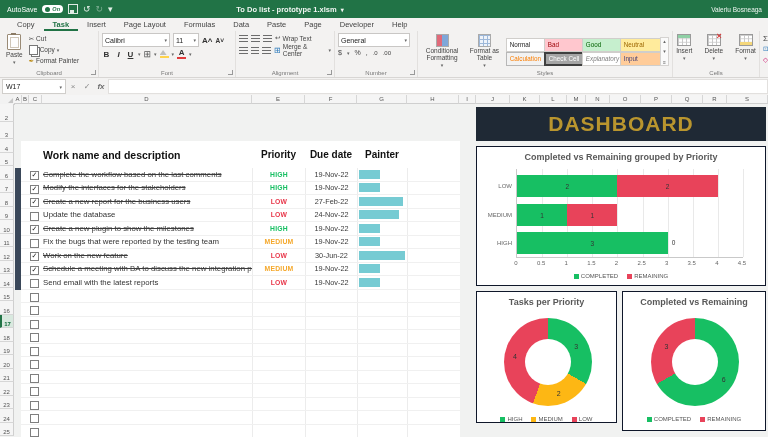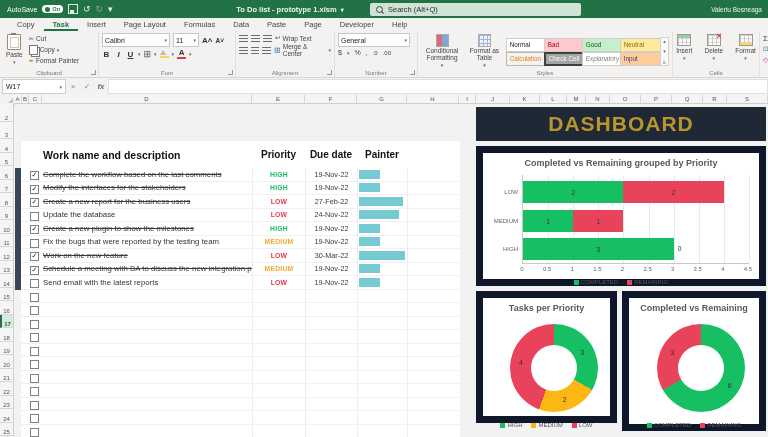--- a/index.html
+++ b/index.html
@@ -91,21 +91,21 @@
   .c1.done{text-decoration:line-through;color:#3c3c3c}
   .c2,.c3,.c4,.c5{box-sizing:border-box;border-left:1px solid #ececec;height:100%;display:flex;align-items:center;justify-content:center}
   .c2{width:53px;font-size:6.8px;font-weight:bold;letter-spacing:.2px}
   .c3{width:52px;font-size:7.3px;color:#3a3a3a}
   .c4{width:50px;justify-content:flex-start}
   .c5{flex:1}
   .cb{position:absolute;left:9px;top:3px;width:7px;height:7px;border:1px solid #7f7f7f;background:#fff;font-size:7px;line-height:6px;text-align:center;color:#222}
   .tbar{height:9px;background:#76cbd3;margin-left:1px}
   .strip{position:absolute;left:.5px;top:64px;width:6.5px;height:121.5px;background:#3a4759}
   
-  .chart{border:7px solid #0f172a;box-sizing:border-box}
+  .chart{border:1px solid #0f172a;box-sizing:border-box}
   .ctitle{position:absolute;left:0;right:0;top:5px;text-align:center;font-size:9px;color:#595959;font-weight:bold}
   .plot{position:absolute;border-left:1px solid #c9c9c9;border-bottom:1px solid #c9c9c9}
   .gridl{position:absolute;top:0;bottom:0;width:1px;background:#e9e9e9}
   .hbar{position:absolute;display:flex}
   .seg{height:100%;position:relative}
   .seglab{position:absolute;top:50%;left:50%;transform:translate(-50%,-50%);font-size:6.5px;color:#333}
   .zerolab{position:absolute;font-size:6.5px;color:#333}
   .catlab{position:absolute;left:0;width:35px;text-align:right;font-size:6px;color:#666}
   .ticklab{position:absolute;width:20px;text-align:center;font-size:6px;color:#666}
   .legend{position:absolute;left:0;right:0;display:flex;justify-content:center;gap:9px;align-items:center}
@@ -128,24 +128,20 @@
           <em>On</em>
         </span>
       <span class="qbtn save-ico">
           <i></i>
         </span>
       <span class="qbtn">↺</span>
       <span class="qbtn dim">↻</span>
       <span class="qbtn">▾</span>
     </div>
     <div class="doc-title"><span>To Do list - prototype 1.xlsm</span><span class="caret">▾</span></div>
-    <div class="search">
-        <i class="mag"></i>
-        <span>Search (Alt+Q)</span>
-      </div>
     <div class="user">Valeriu Bosneaga</div>
   </div>
 
   <div class="tabs" id="tabs">
       <div class="tab">Copy</div>
       <div class="tab active">Task</div>
       <div class="tab">Insert</div>
       <div class="tab">Page Layout</div>
       <div class="tab">Formulas</div>
       <div class="tab">Data</div>
@@ -452,21 +448,21 @@
               <div class="c2" style="color: rgb(245, 168, 43);">MEDIUM</div>
               <div class="c3">19-Nov-22</div>
               <div class="c4">
                 <div class="tbar" style="width: 21px; background: rgb(118, 203, 211);"></div>
               </div>
               <div class="c5"></div>
             </div>
             <div class="trow">
               <div class="c1 done"><span class="cb">✓</span>Work on the new feature</div>
               <div class="c2" style="color: rgb(232, 55, 74);">LOW</div>
-              <div class="c3">30-Mar-22</div>
+              <div class="c3">30-Jun-22</div>
               <div class="c4">
                 <div class="tbar" style="width: 46px; background: rgb(118, 203, 211);"></div>
               </div>
               <div class="c5"></div>
             </div>
             <div class="trow">
               <div class="c1 done"><span class="cb">✓</span>Schedule a meeting with BA to discuss the new integration process</div>
               <div class="c2" style="color: rgb(245, 168, 43);">MEDIUM</div>
               <div class="c3">19-Nov-22</div>
               <div class="c4">

